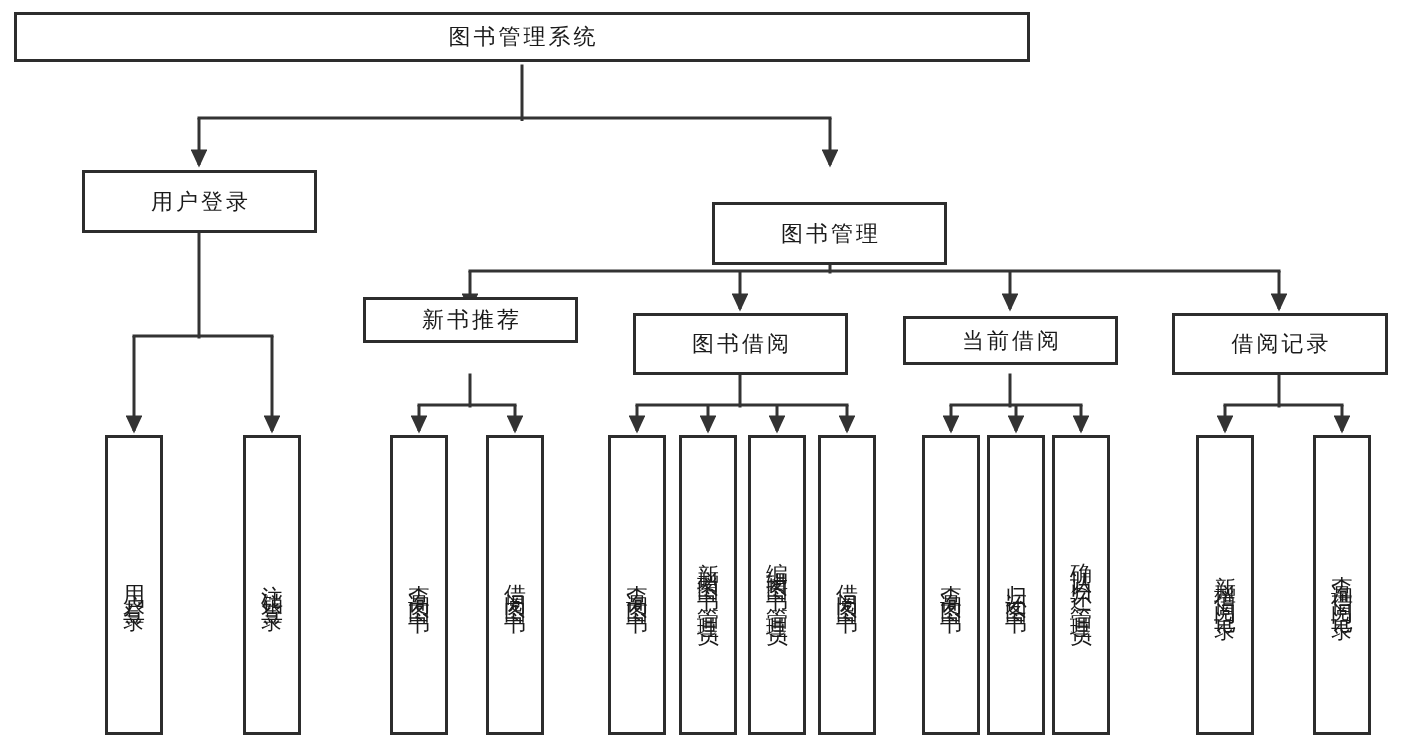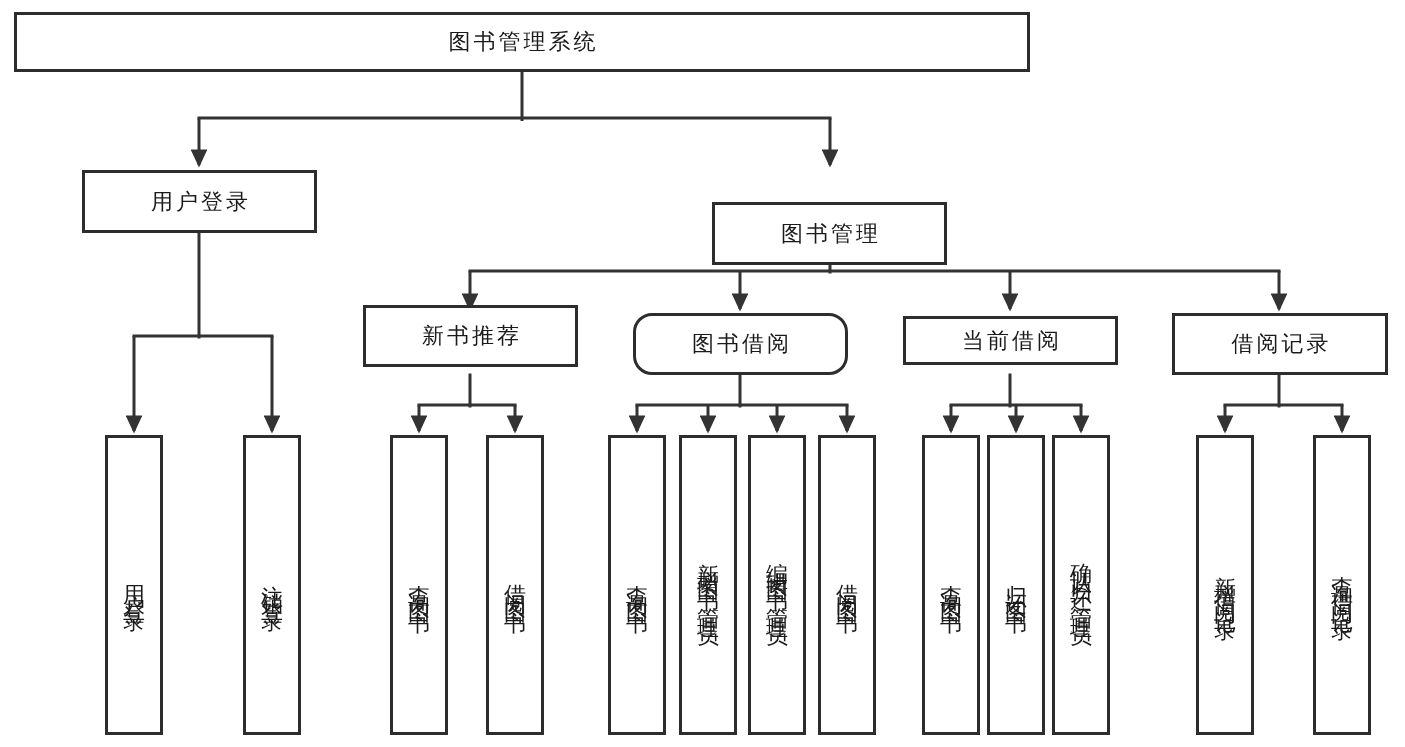--- a/index.html
+++ b/index.html
@@ -100,27 +100,27 @@
       <path d="M1016 405 V431" marker-end="url(#ah)" stroke-linecap="butt"></path>
       <path d="M1081 405 V431" marker-end="url(#ah)" stroke-linecap="butt"></path>
 
       <path d="M1279 375 V406"></path>
       <path d="M1225 405 H1342"></path>
       <path d="M1225 405 V431" marker-end="url(#ah)" stroke-linecap="butt"></path>
       <path d="M1342 405 V431" marker-end="url(#ah)" stroke-linecap="butt"></path>
     </g>
   </svg>
 
-  <div class="node h-label" style="left:14px;top:12px;width:1016px;height:60px;">图书管理系统</div>
+  <div class="node h-label" style="left:14px;top:12px;width:1016px;height:50px;">图书管理系统</div>
 
   <div class="node h-label" style="left:82px;top:170px;width:235px;height:63px;">用户登录</div>
   <div class="node h-label" style="left:712px;top:170px;width:235px;height:63px;margin-top:32px;">图书管理</div>
 
-  <div class="node h-label" style="left:363px;top:305px;width:215px;height:62px;">新书推荐</div>
-  <div class="node h-label" style="left:633px;top:313px;width:215px;height:62px;border-radius:19px;">图书借阅</div>
+  <div class="node h-label" style="left:363px;top:297px;width:215px;height:46px;">新书推荐</div>
+  <div class="node h-label" style="left:633px;top:313px;width:215px;height:62px;">图书借阅</div>
   <div class="node h-label" style="left:903px;top:316px;width:215px;height:49px;">当前借阅</div>
   <div class="node h-label" style="left:1172px;top:313px;width:216px;height:62px;">借阅记录</div>
 
   <div class="node leaf" style="left:105px;top:435px;width:58px;height:300px;">用户登录</div>
   <div class="node leaf" style="left:243px;top:435px;width:58px;height:300px;">注销登录</div>
 
   <div class="node leaf" style="left:390px;top:435px;width:58px;height:300px;">查询图书</div>
   <div class="node leaf" style="left:486px;top:435px;width:58px;height:300px;">借阅图书</div>
 
   <div class="node leaf" style="left:608px;top:435px;width:58px;height:300px;">查询图书</div>

